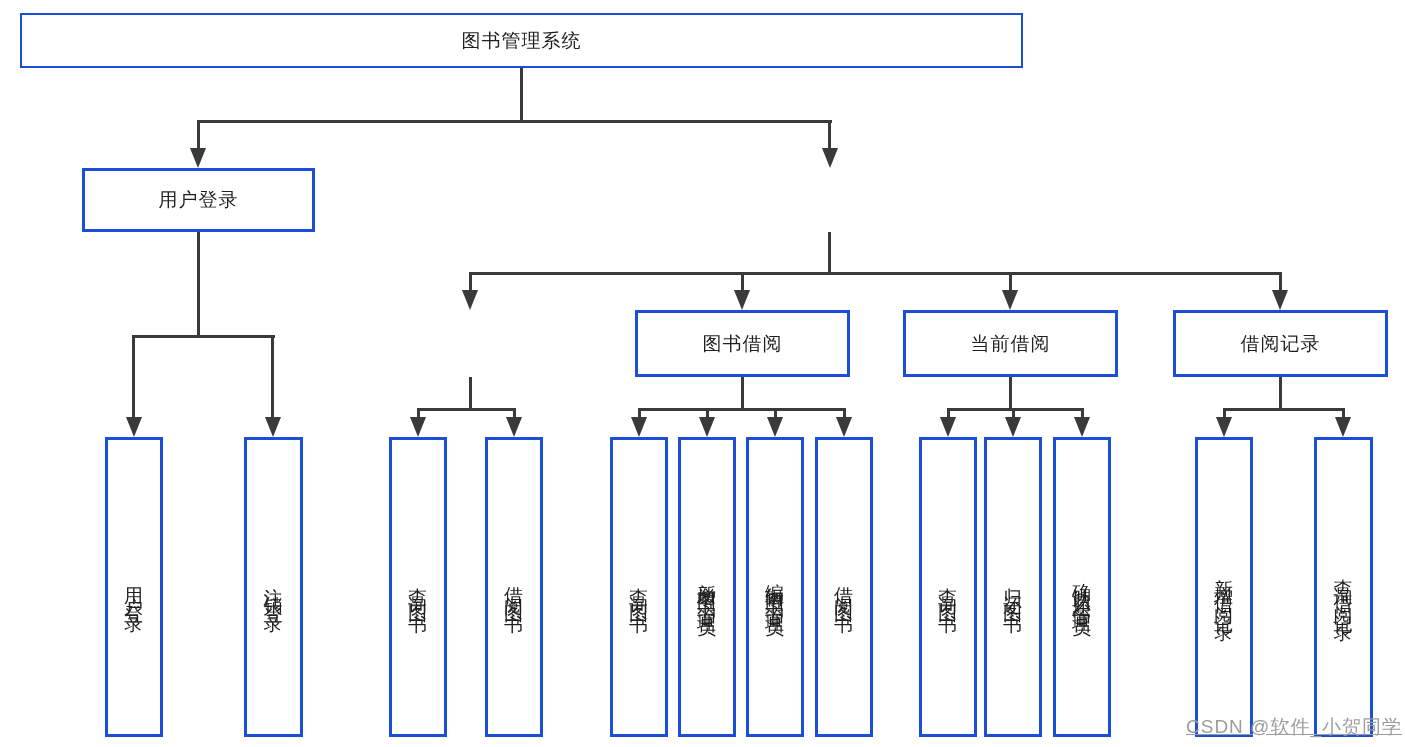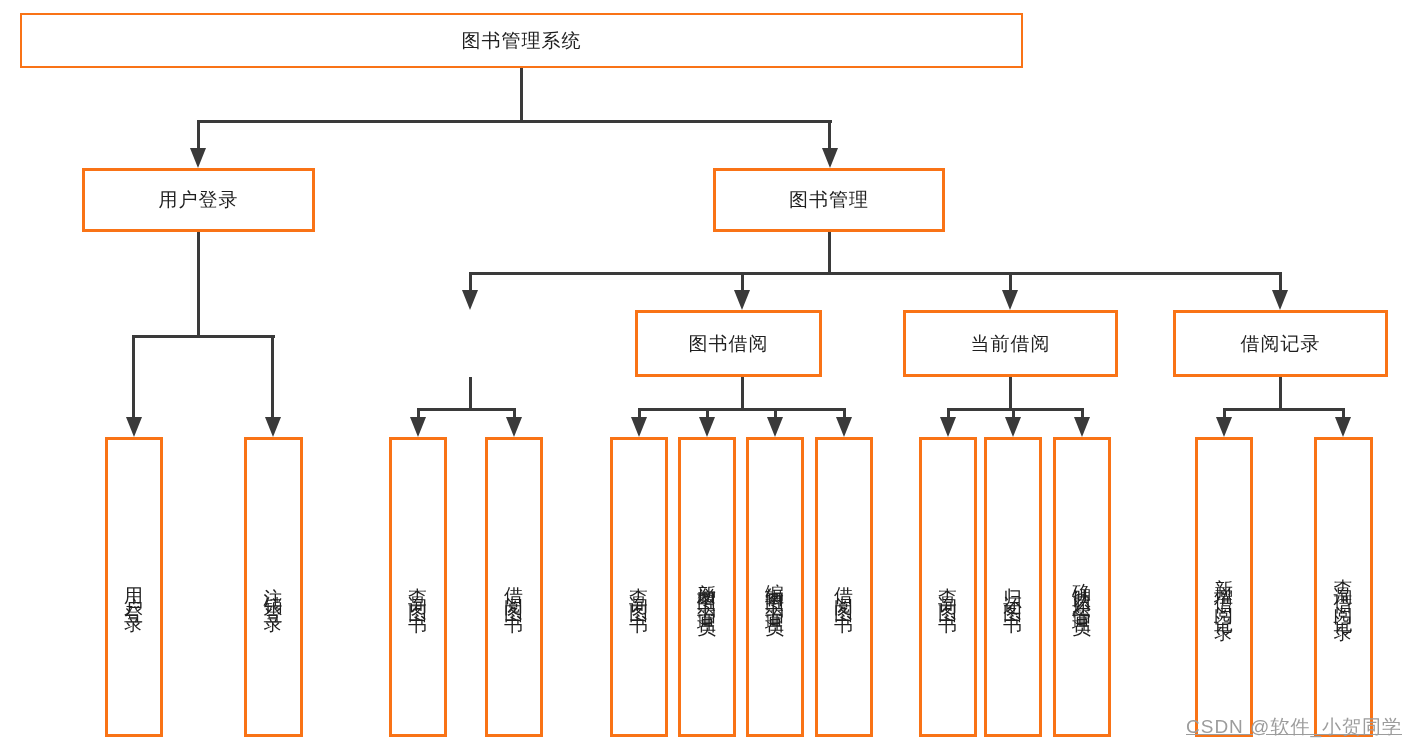--- a/index.html
+++ b/index.html
@@ -7,21 +7,21 @@
     position: relative;
     width: 1405px;
     height: 747px;
     background: #ffffff;
     font-family: "Liberation Sans", "DejaVu Sans", sans-serif;
     overflow: hidden;
   }
   .box {
     position: absolute;
     box-sizing: border-box;
-    border: 3px solid #f97316;
+    border: 3px solid #1d4ed8;
     background: #ffffff;
     display: flex;
     align-items: center;
     justify-content: center;
     color: #1f1f1f;
     font-size: 19px;
     letter-spacing: 1px;
   }
   .rootbox { border-width: 2px; }
   .leaf {
@@ -58,41 +58,40 @@
   <div class="box rootbox" style="left:20px; top:13px; width:1003px; height:55px;">图书管理系统</div>
 
   <div class="vline" style="left:520px; top:68px; height:54px;"></div>
   <div class="hline" style="left:197px; top:120px; width:635px;"></div>
   <div class="vline" style="left:197px; top:120px; height:32px;"></div>
   <div class="vline" style="left:828px; top:120px; height:32px;"></div>
   <div class="arrow" style="left:190px; top:148px;"></div>
   <div class="arrow" style="left:822px; top:148px;"></div>
 
   <div class="box" style="left:82px; top:168px; width:233px; height:64px;">用户登录</div>
-  <div class="box" style="left:713px; top:168px; width:232px; height:64px;">图书管理</div>
 
   <div class="vline" style="left:197px; top:232px; height:106px;"></div>
   <div class="hline" style="left:132px; top:335px; width:143px;"></div>
   <div class="vline" style="left:132px; top:335px; height:86px;"></div>
   <div class="vline" style="left:271px; top:335px; height:86px;"></div>
   <div class="arrow" style="left:126px; top:417px;"></div>
   <div class="arrow" style="left:265px; top:417px;"></div>
 
   <div class="vline" style="left:828px; top:232px; height:43px;"></div>
   <div class="hline" style="left:469px; top:272px; width:813px;"></div>
   <div class="vline" style="left:469px; top:272px; height:22px;"></div>
   <div class="vline" style="left:741px; top:272px; height:22px;"></div>
   <div class="vline" style="left:1009px; top:272px; height:22px;"></div>
   <div class="vline" style="left:1279px; top:272px; height:22px;"></div>
   <div class="arrow" style="left:462px; top:290px;"></div>
   <div class="arrow" style="left:734px; top:290px;"></div>
   <div class="arrow" style="left:1002px; top:290px;"></div>
   <div class="arrow" style="left:1272px; top:290px;"></div>
 
-  <div class="box" style="left:635px; top:310px; width:187px; height:67px;">图书借阅</div>
+  <div class="box" style="left:635px; top:310px; width:215px; height:67px;">图书借阅</div>
   <div class="box" style="left:903px; top:310px; width:215px; height:67px;">当前借阅</div>
   <div class="box" style="left:1173px; top:310px; width:215px; height:67px;">借阅记录</div>
 
   <div class="vline" style="left:469px; top:377px; height:34px;"></div>
   <div class="vline" style="left:741px; top:377px; height:34px;"></div>
   <div class="vline" style="left:1009px; top:377px; height:34px;"></div>
   <div class="vline" style="left:1279px; top:377px; height:34px;"></div>
 
   <div class="hline" style="left:417px; top:408px; width:99px;"></div>
   <div class="hline" style="left:638px; top:408px; width:208px;"></div>

